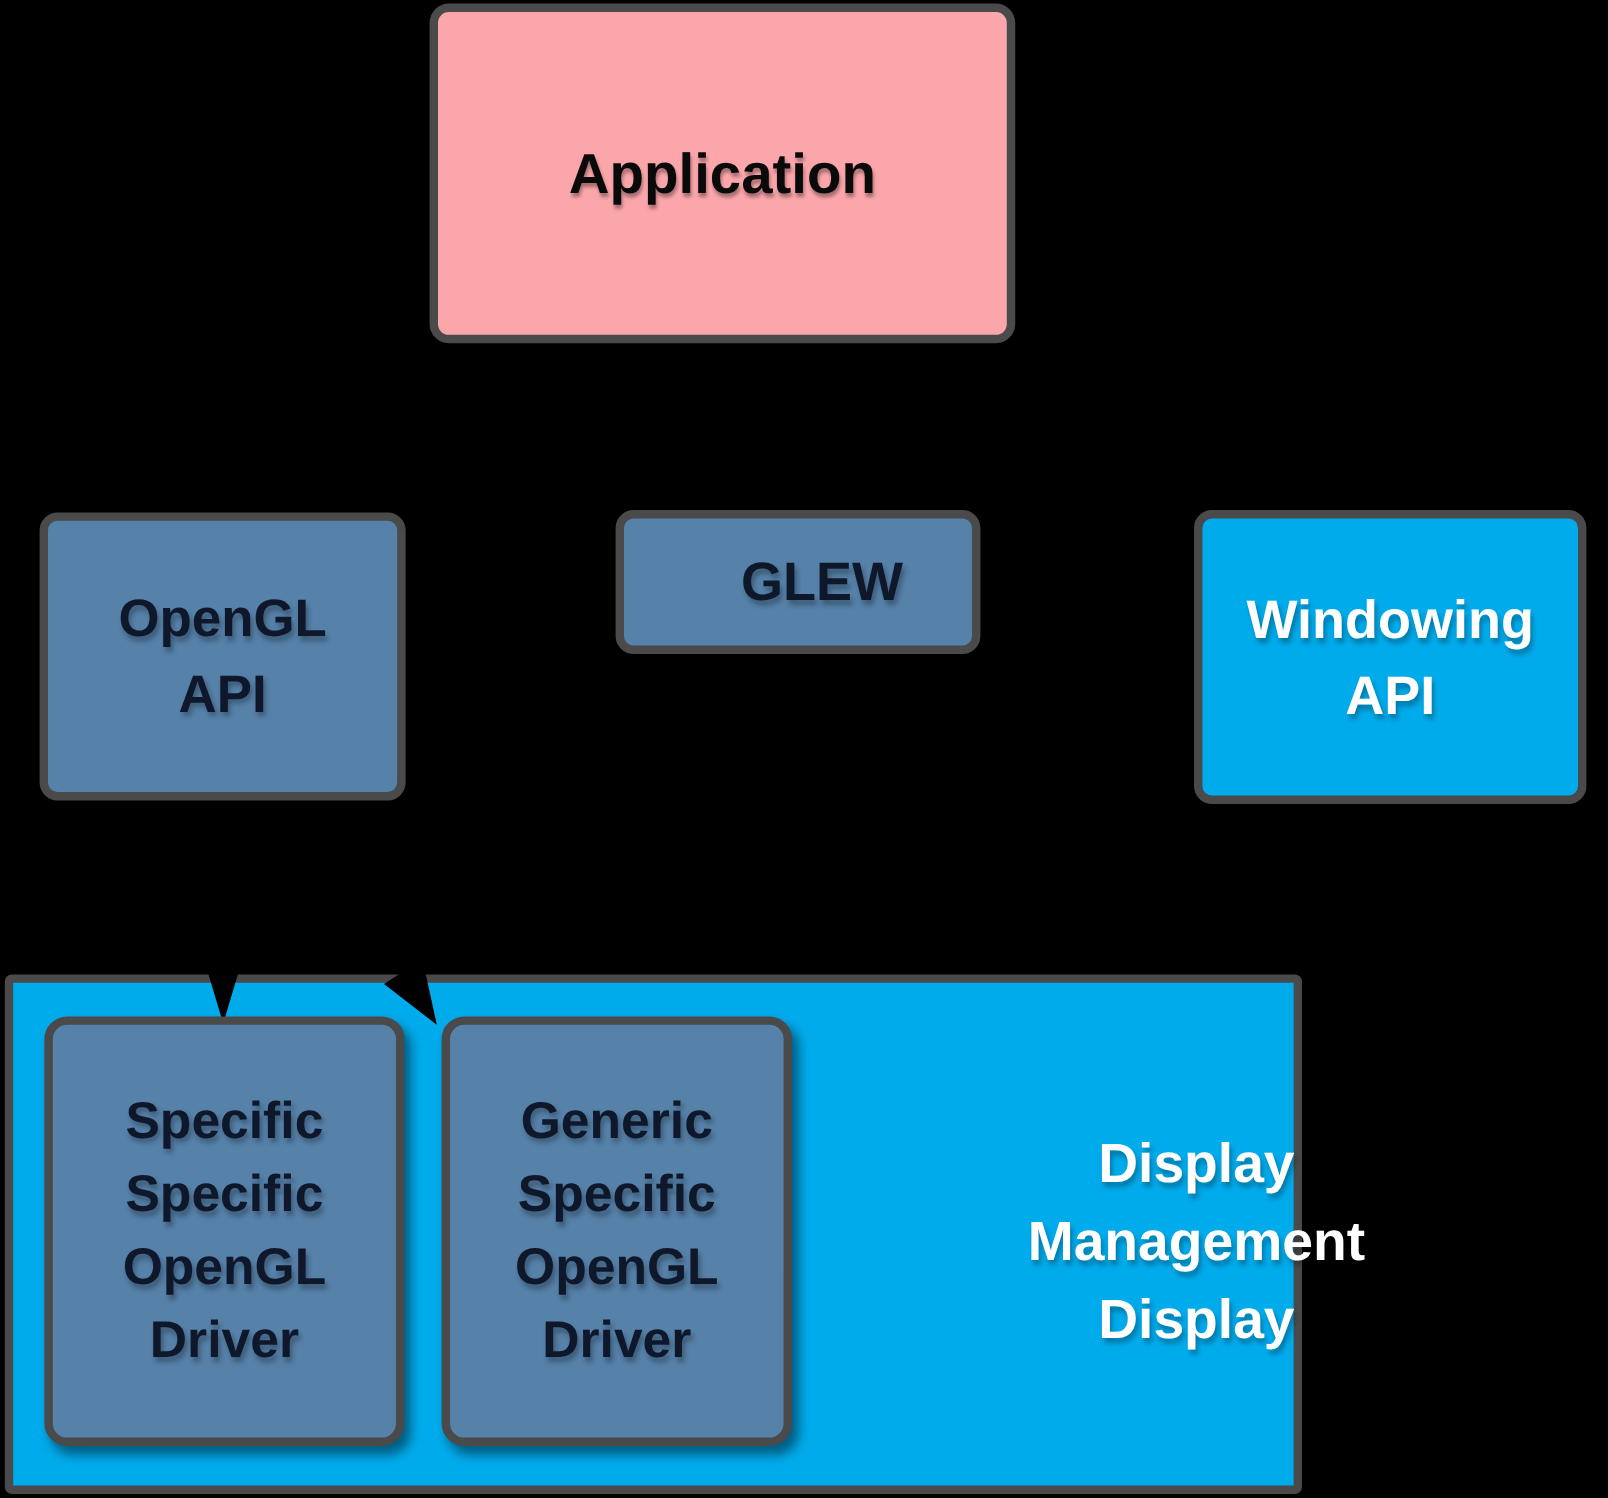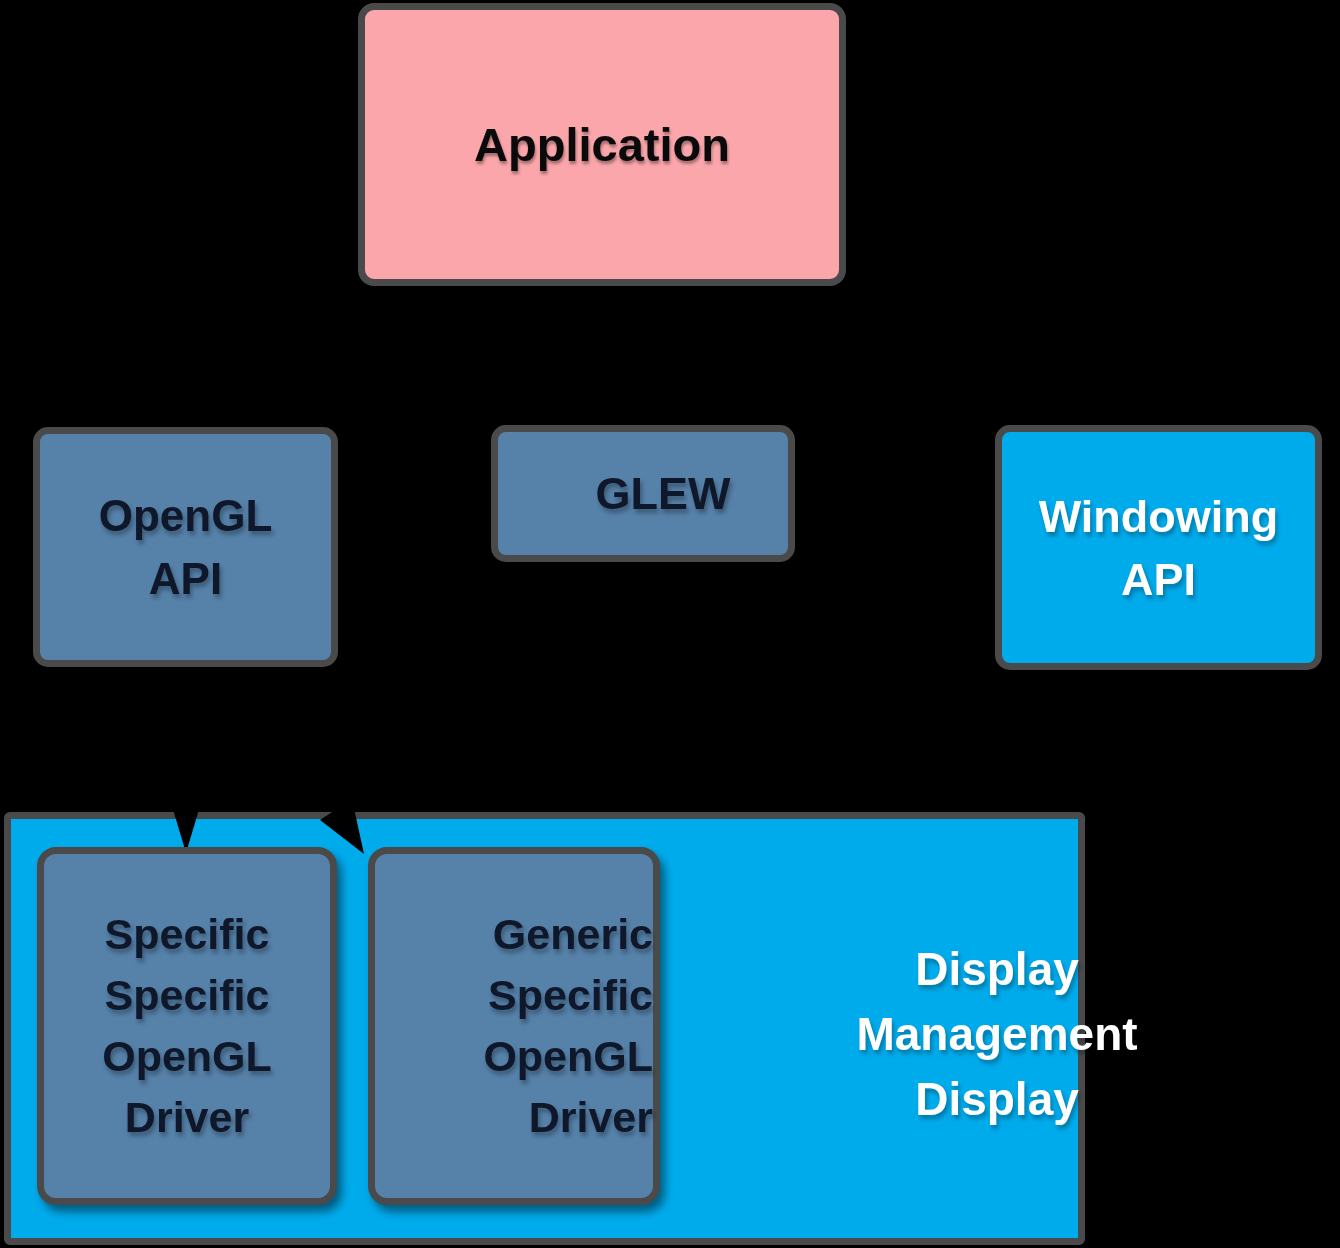--- a/index.html
+++ b/index.html
@@ -12,30 +12,30 @@
     display:flex;flex-direction:column;align-items:center;justify-content:center;
     text-align:center;box-shadow:5px 7px 9px rgba(0,0,0,0.45);
   }
   .steel{background:#5681a9;color:#0f172a;}
   .bright{background:#00abec;color:#ffffff;}
   .pink{background:#fba6aa;color:#0a0a0a;}
   .node .line{display:block;}
   .light-text .line, .light-text{text-shadow:2px 4px 4px rgba(0,0,0,0.30);}
   #application{left:358px;top:3px;width:488px;height:283px;border-radius:16px;font-size:47px;text-shadow:1px 3px 3px rgba(0,0,0,0.35);}
   #opengl-api{left:33px;top:427px;width:305px;height:240px;border-radius:15px;font-size:44px;line-height:63px;}
-  #glew{left:491px;top:425px;width:304px;height:137px;border-radius:15px;font-size:45px;padding-left:40px;}
+  #glew{left:513px;top:425px;width:304px;height:120px;border-radius:15px;font-size:45px;padding-left:40px;}
   #windowing-api{left:995px;top:425px;width:327px;height:245px;border-radius:15px;font-size:45px;line-height:63px;}
   #dms{left:4px;top:812px;width:1081px;height:433px;border-radius:6px;display:block;padding-left:10px;}
   #dms-label{
     position:absolute;left:656px;top:118px;width:660px;
     text-align:center;font-size:46px;line-height:65px;color:#ffffff;
     text-shadow:2px 4px 4px rgba(0,0,0,0.30);
   }
   #hw-driver{left:37px;top:847px;width:300px;height:358px;border-radius:19px;font-size:43px;line-height:61px;}
-  #sw-driver{left:368px;top:847px;width:292px;height:358px;border-radius:19px;font-size:43px;line-height:61px;align-items:flex-end;}
+  #sw-driver{left:368px;top:847px;width:292px;height:358px;border-radius:19px;font-size:43px;line-height:61px;}
   #arrow-layer{position:absolute;left:0;top:0;width:1340px;height:1248px;pointer-events:none;}
 </style>
 </head>
 <body>
 
 <div id="canvas">
 
   <div class="node bright" id="dms">
     <div id="dms-label">
       <span class="line">Display</span>

